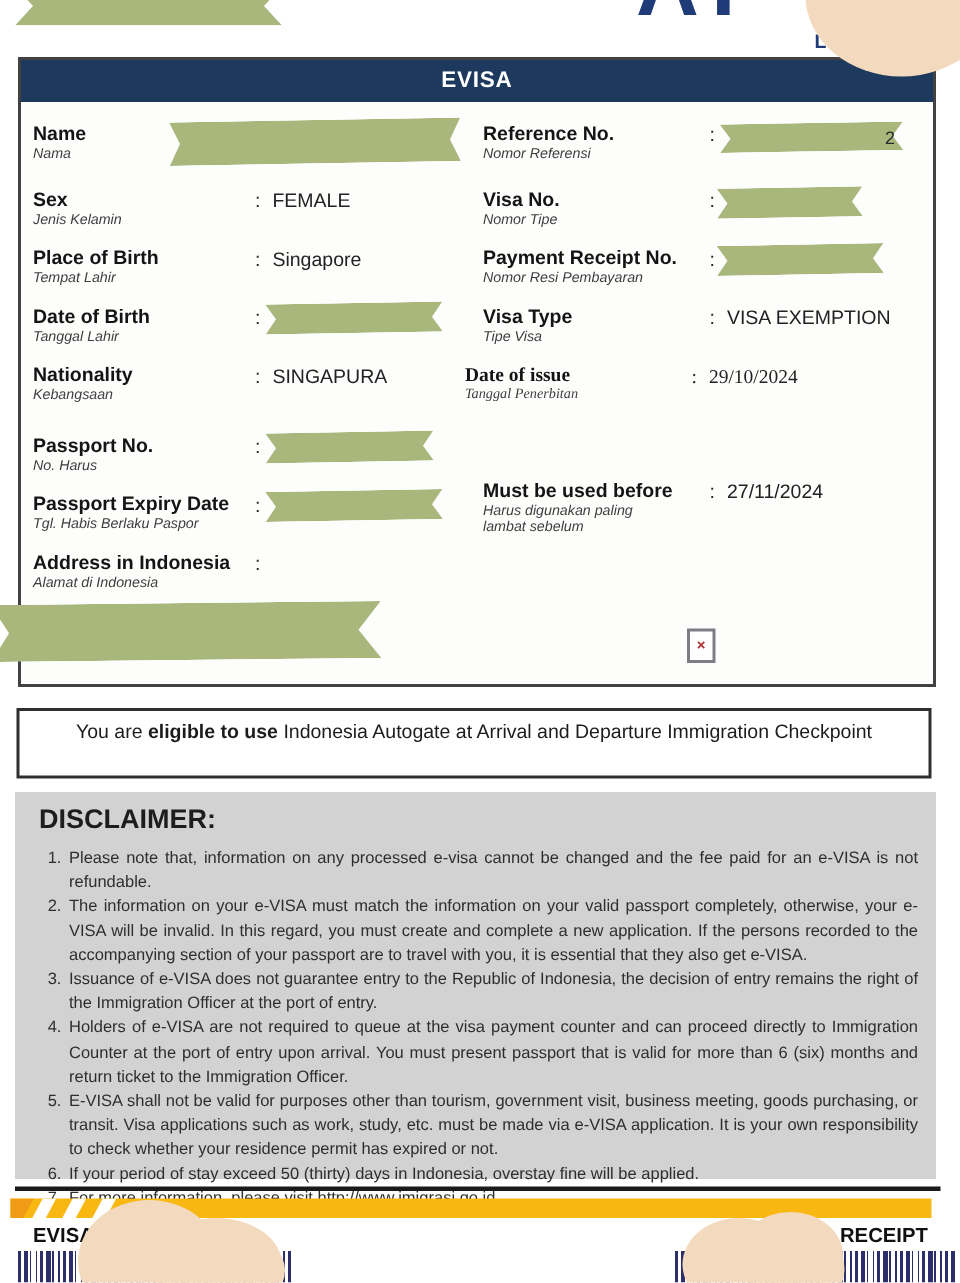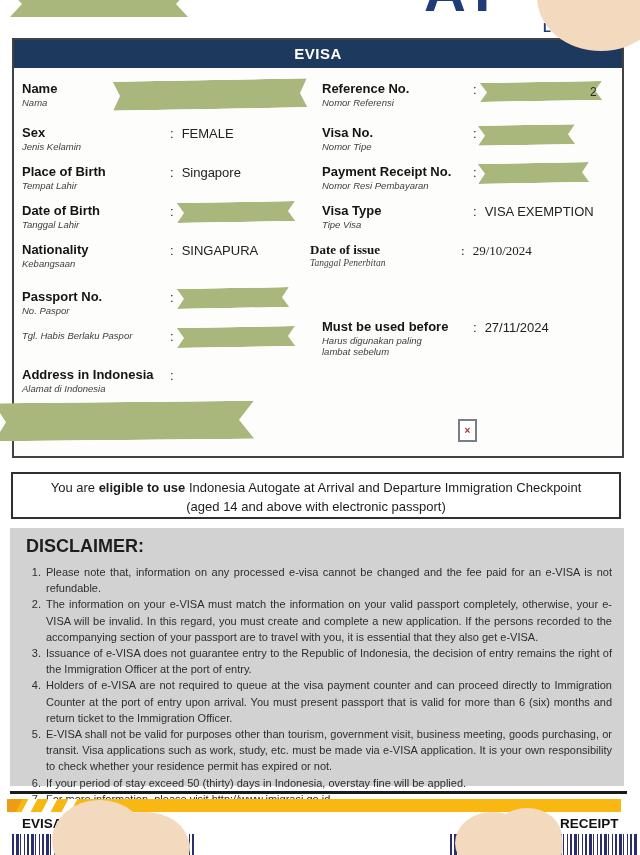--- a/index.html
+++ b/index.html
@@ -103,28 +103,29 @@
   <div class="frow" style="left:8px;top:203px;">
     <div class="flabel">Nationality</div>
     <div class="fsub">Kebangsaan</div>
     <div class="fval" style="left:148px;">
       <span class="colon">:</span><span class="vtext">SINGAPURA</span>
     </div>
   </div>
 
   <div class="frow" style="left:8px;top:250px;">
     <div class="flabel">Passport No.</div>
-    <div class="fsub">No. Paspor</div>
+    <div class="fsub">No. Harus</div>
     <div class="fval" style="left:148px;">
       <span class="colon">:</span>
     </div>
   </div>
   <div class="ribbon" style="left:163px;top:248px;width:112px;height:20px;"></div>
 
   <div class="frow" style="left:8px;top:289px;">
+    <div class="flabel">Passport Expiry Date</div>
     <div class="fsub">Tgl. Habis Berlaku Paspor</div>
     <div class="fval" style="left:148px;">
       <span class="colon">:</span>
     </div>
   </div>
   <div class="ribbon" style="left:163px;top:287px;width:118px;height:20px;"></div>
 
   <div class="frow" style="left:8px;top:328px;">
     <div class="flabel">Address in Indonesia</div>
     <div class="fsub">Alamat di Indonesia</div>
@@ -189,21 +190,20 @@
     <span>×</span>
   </div>
 
   <div class="abs big-ribbon"></div>
 </div>
 
 <div class="abs blob" style="left:537px;top:-57px;width:128px;height:108px;"></div>
 
 <div class="abs elig">
   <div><span>You are </span><b>eligible to use</b><span> Indonesia Autogate at Arrival and Departure Immigration Checkpoint</span></div>
-  <div>(aged 14 and above with electronic passport)</div>
 </div>
 
 <div class="abs disc">
   <div class="disc-title">DISCLAIMER:</div>
   <ol>
     <li>Please note that, information on any processed e-visa cannot be changed and the fee paid for an e-VISA is not refundable.</li>
     <li>The information on your e-VISA must match the information on your valid passport completely, otherwise, your e-VISA will be invalid. In this regard, you must create and complete a new application. If the persons recorded to the accompanying section of your passport are to travel with you, it is essential that they also get e-VISA.</li>
     <li>Issuance of e-VISA does not guarantee entry to the Republic of Indonesia, the decision of entry remains the right of the Immigration Officer at the port of entry.</li>
     <li>Holders of e-VISA are not required to queue at the visa payment counter and can proceed directly to Immigration Counter at the port of entry upon arrival. You must present passport that is valid for more than 6 (six) months and return ticket to the Immigration Officer.</li>
     <li>E-VISA shall not be valid for purposes other than tourism, government visit, business meeting, goods purchasing, or transit. Visa applications such as work, study, etc. must be made via e-VISA application. It is your own responsibility to check whether your residence permit has expired or not.</li>

